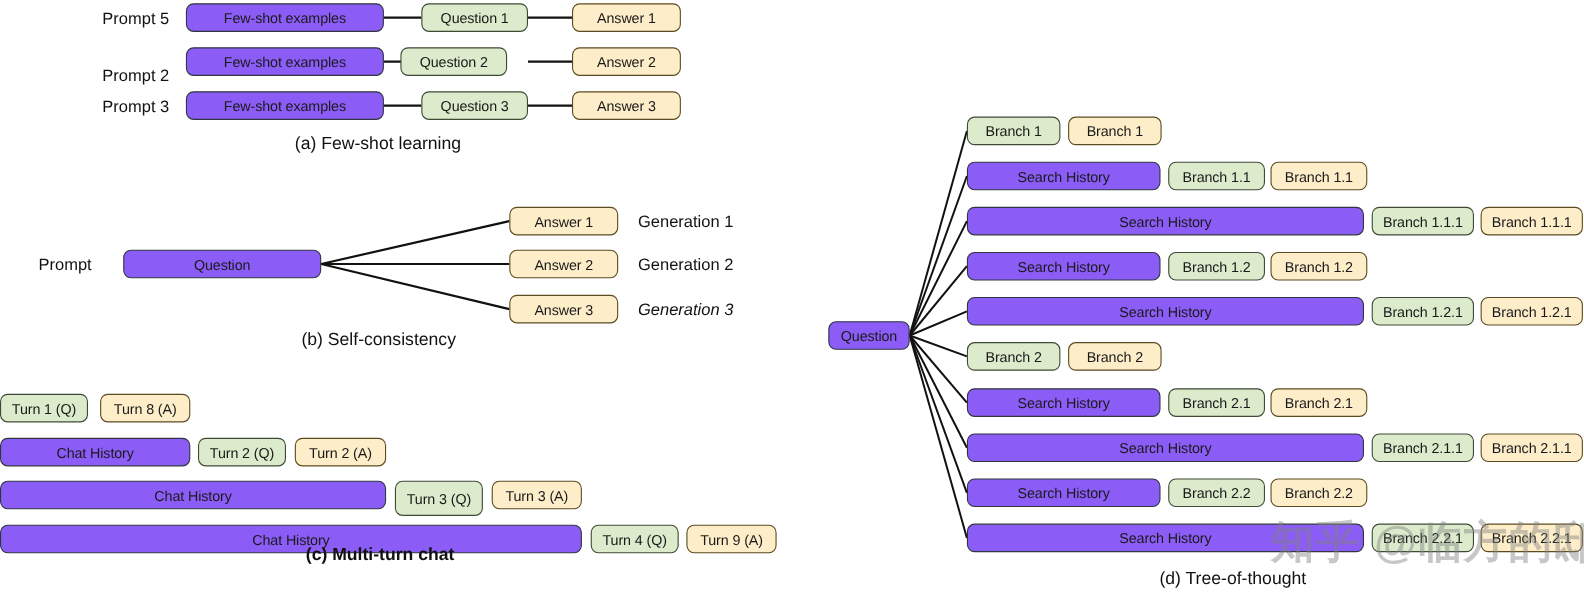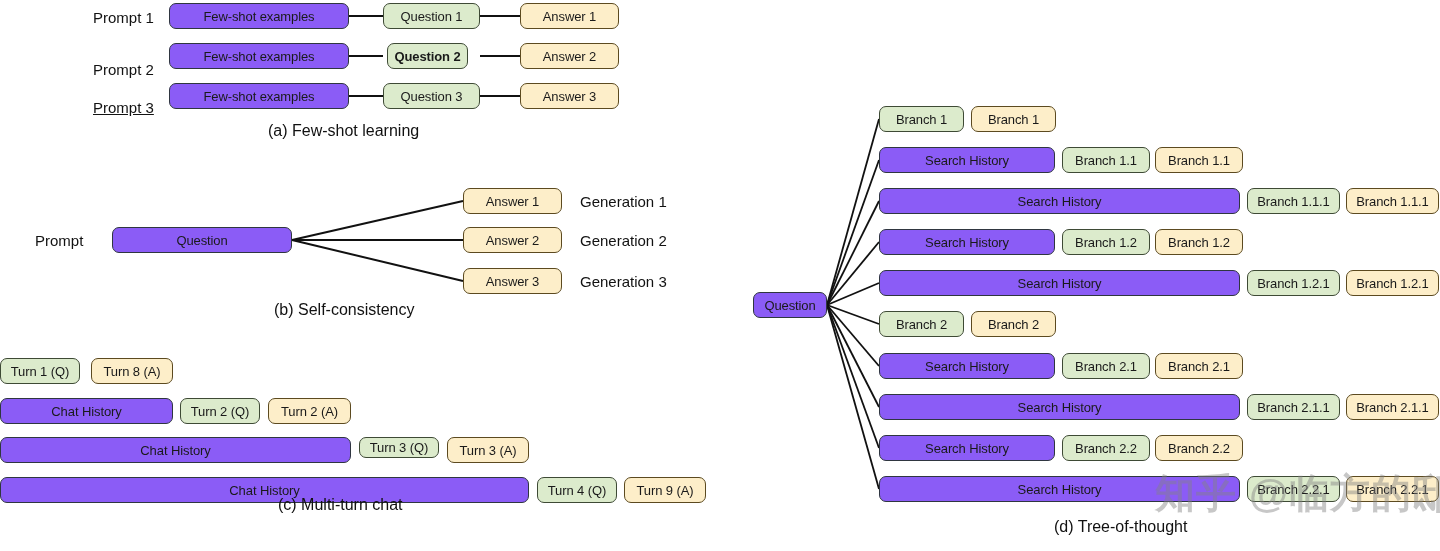--- a/index.html
+++ b/index.html
@@ -96,67 +96,67 @@
     <line x1="827" y1="305" x2="879" y2="201" stroke-width="1.8"></line>
     <line x1="827" y1="305" x2="879" y2="242" stroke-width="1.8"></line>
     <line x1="827" y1="305" x2="879" y2="283" stroke-width="1.8"></line>
     <line x1="827" y1="305" x2="879" y2="324" stroke-width="1.8"></line>
     <line x1="827" y1="305" x2="879" y2="366" stroke-width="1.8"></line>
     <line x1="827" y1="305" x2="879" y2="407" stroke-width="1.8"></line>
     <line x1="827" y1="305" x2="879" y2="448" stroke-width="1.8"></line>
     <line x1="827" y1="305" x2="879" y2="489" stroke-width="1.8"></line>
   </svg>
 
-  <div class="label" style="left:93px; top:10px;">Prompt 1</div>
+  <div class="label" style="left:93px; top:10px;">Prompt 5</div>
   <div class="box blue" style="left:169px; top:3px;  width:180px; height:26px;">Few-shot examples</div>
   <div class="box green" style="left:383px; top:3px;  width:97px;  height:26px;">Question 1</div>
   <div class="box yellow" style="left:520px; top:3px;  width:99px;  height:26px;">Answer 1</div>
 
   <div class="label" style="left:93px; top:50px;margin-top:12px;">Prompt 2</div>
   <div class="box blue" style="left:169px; top:43px; width:180px; height:26px;">Few-shot examples</div>
-  <div class="box green" style="left:387px; top:43px; width:81px;  height:26px;font-weight:bold;">Question 2</div>
+  <div class="box green" style="left:364px; top:43px; width:97px;  height:26px;">Question 2</div>
   <div class="box yellow" style="left:520px; top:43px; width:99px;  height:26px;">Answer 2</div>
 
-  <div class="label" style="left:93px; top:100px;text-decoration:underline;">Prompt 3</div>
+  <div class="label" style="left:93px; top:90px;">Prompt 3</div>
   <div class="box blue" style="left:169px; top:83px; width:180px; height:26px;">Few-shot examples</div>
   <div class="box green" style="left:383px; top:83px; width:97px;  height:26px;">Question 3</div>
   <div class="box yellow" style="left:520px; top:83px; width:99px;  height:26px;">Answer 3</div>
 
   <div class="caption" style="left:268px; top:123px;">(a) Few-shot learning</div>
 
   <div class="label" style="left:35px; top:233px;">Prompt</div>
   <div class="box blue" style="left:112px; top:227px; width:180px; height:26px;">Question</div>
 
   <div class="box yellow" style="left:463px; top:188px; width:99px; height:26px;">Answer 1</div>
   <div class="label" style="left:580px; top:194px;">Generation 1</div>
 
   <div class="box yellow" style="left:463px; top:227px; width:99px; height:26px;">Answer 2</div>
   <div class="label" style="left:580px; top:233px;">Generation 2</div>
 
   <div class="box yellow" style="left:463px; top:268px; width:99px; height:26px;">Answer 3</div>
-  <div class="label" style="left:580px; top:274px;">Generation 3</div>
+  <div class="label" style="left:580px; top:274px;font-style:italic;">Generation 3</div>
 
   <div class="caption" style="left:274px; top:302px;">(b) Self-consistency</div>
 
   <div class="box green" style="left:0px;   top:358px; width:80px;  height:26px;">Turn 1 (Q)</div>
   <div class="box yellow" style="left:91px;  top:358px; width:82px;  height:26px;">Turn 8 (A)</div>
 
   <div class="box blue" style="left:0px;   top:398px; width:173px; height:26px;">Chat History</div>
   <div class="box green" style="left:180px; top:398px; width:80px;  height:26px;">Turn 2 (Q)</div>
   <div class="box yellow" style="left:268px; top:398px; width:83px;  height:26px;">Turn 2 (A)</div>
 
   <div class="box blue" style="left:0px;   top:437px; width:351px; height:26px;">Chat History</div>
-  <div class="box green" style="left:359px; top:437px; width:80px;  height:21px;text-align:center;">Turn 3 (Q)</div>
+  <div class="box green" style="left:359px; top:437px; width:80px;  height:32px;text-align:center;">Turn 3 (Q)</div>
   <div class="box yellow" style="left:447px; top:437px; width:82px;  height:26px;">Turn 3 (A)</div>
 
   <div class="box blue" style="left:0px;   top:477px; width:529px; height:26px;">Chat History</div>
   <div class="box green" style="left:537px; top:477px; width:80px;  height:26px;">Turn 4 (Q)</div>
   <div class="box yellow" style="left:624px; top:477px; width:82px;  height:26px;">Turn 9 (A)</div>
 
-  <div class="caption" style="left:278px; top:497px;">(c) Multi-turn chat</div>
+  <div class="caption" style="left:278px; top:497px;font-weight:bold;">(c) Multi-turn chat</div>
 
   <div class="box blue" style="left:753px; top:292px; width:74px; height:26px;">Question</div>
 
   <div class="box green" style="left:879px;  top:106px; width:85px;  height:26px;">Branch 1</div>
   <div class="box yellow" style="left:971px;  top:106px; width:85px;  height:26px;">Branch 1</div>
 
   <div class="box blue" style="left:879px;  top:147px; width:176px; height:26px;">Search History</div>
   <div class="box green" style="left:1062px; top:147px; width:88px;  height:26px;">Branch 1.1</div>
   <div class="box yellow" style="left:1155px; top:147px; width:88px;  height:26px;">Branch 1.1</div>
 

